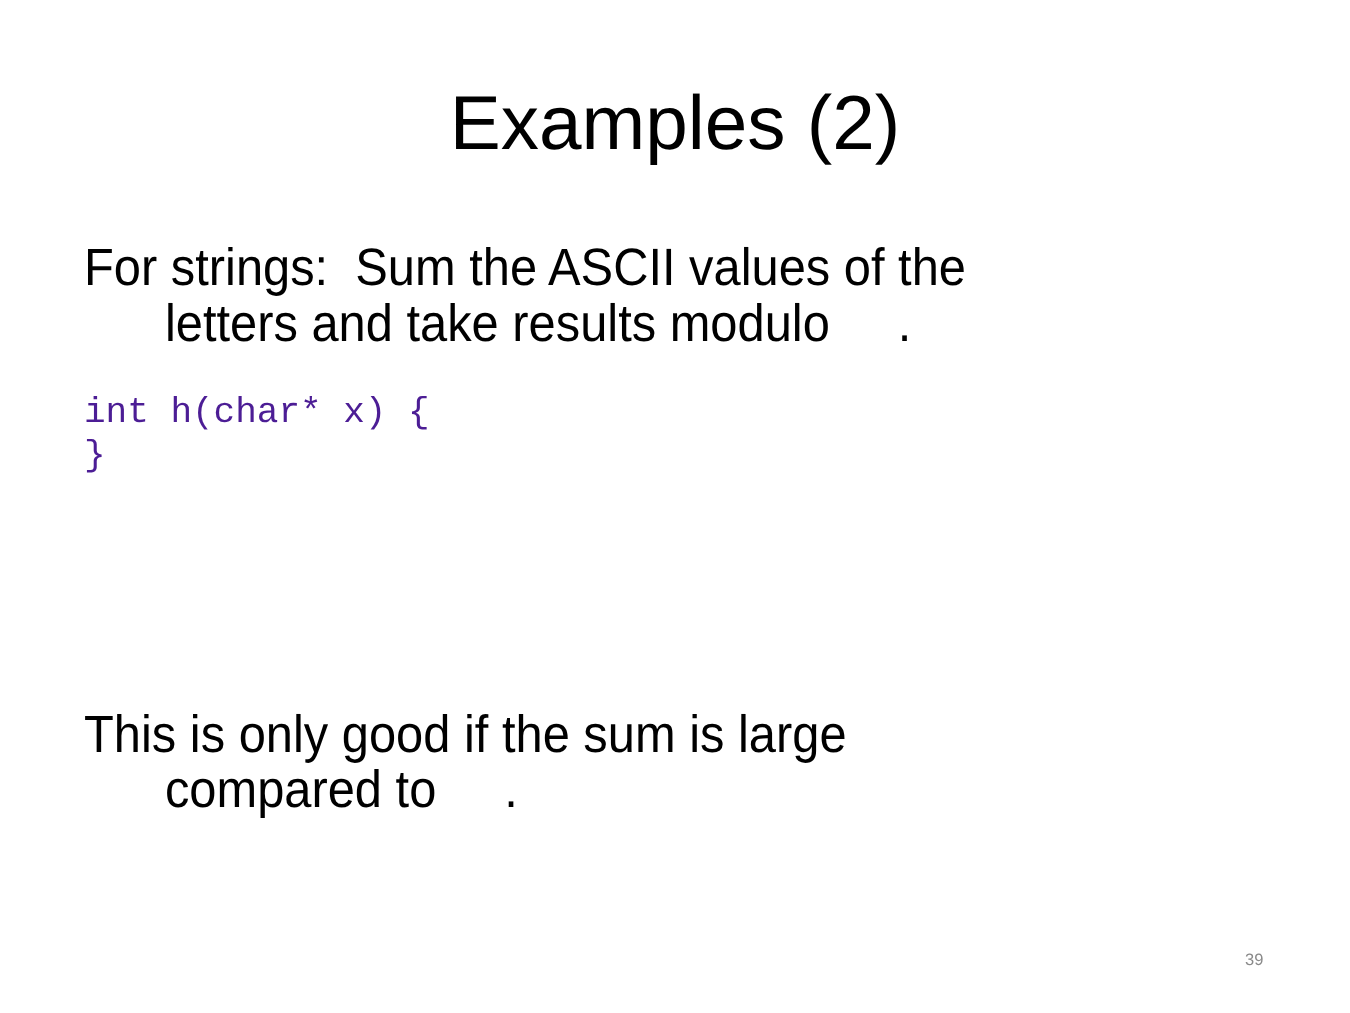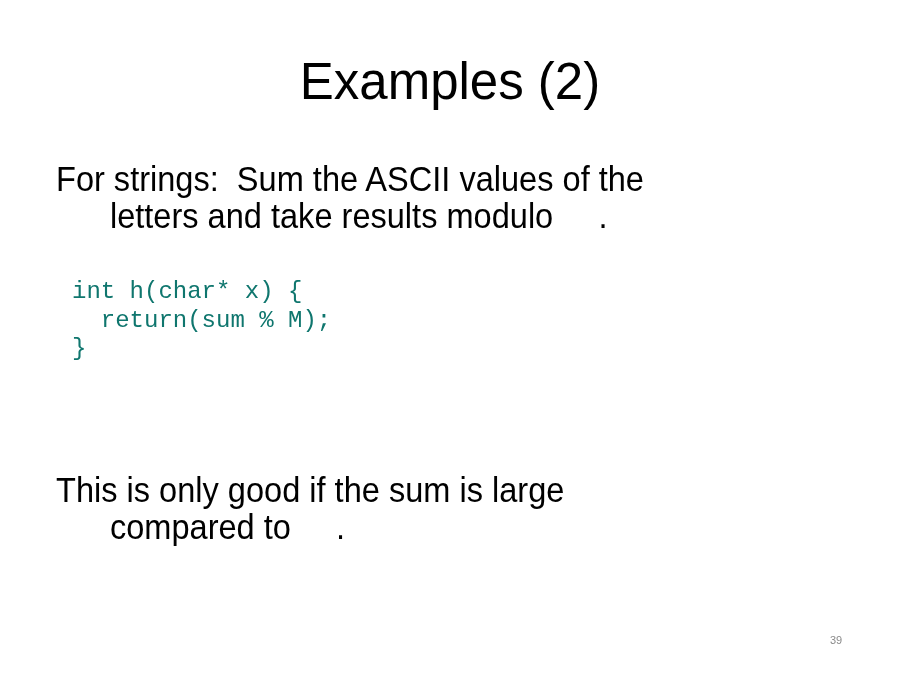--- a/index.html
+++ b/index.html
@@ -7,37 +7,37 @@
   .slide { position:absolute; left:0; top:0; width:900px; height:675px; background:#fff; color:#000; }
   .title { position:absolute; left:0; width:900px; top:52px; text-align:center;
            font-family:"Liberation Sans", sans-serif; font-size:51px; line-height:60px; }
   .para { position:absolute; left:56px; font-family:"Liberation Sans", sans-serif;
           font-size:35px; line-height:37px; transform:scaleX(0.93); transform-origin:left top; }
   .para .l2 { padding-left:58px; display:block; white-space:pre; }
   .para .l1 { display:block; white-space:pre; }
   .p1 { top:160px; }
   .p2 { top:471px; }
   .code { position:absolute; left:56px; top:262px; font-family:"Liberation Mono", monospace;
-          font-size:24px; line-height:28.7px; color:#0f766e; white-space:pre; margin:16px; }
+          font-size:24px; line-height:28.7px; color:#4c1d95; white-space:pre; margin:0; }
   .code .ln { display:block; }
   .pagenum { position:absolute; left:830px; top:634px; font-family:"Liberation Sans", sans-serif;
              font-size:11px; color:#8a8a8a; }
 </style>
 </head>
 <body>
 
 <div class="slide">
   <div class="title">Examples (2)</div>
 
   <div class="para p1">
     <span class="l1">For strings:  Sum the ASCII values of the</span>
     <span class="l2">letters and take results modulo     .</span>
   </div>
 
-  <pre class="code"><span class="ln">int h(char* x) {</span><span class="ln">  return(sum % M);</span><span class="ln">}</span></pre>
+  <pre class="code"><span class="ln">int h(char* x) {</span><span class="ln">}</span></pre>
 
   <div class="para p2">
     <span class="l1">This is only good if the sum is large</span>
     <span class="l2">compared to     .</span>
   </div>
 
   <div class="pagenum">39</div>
 </div>
 
 </body></html>

